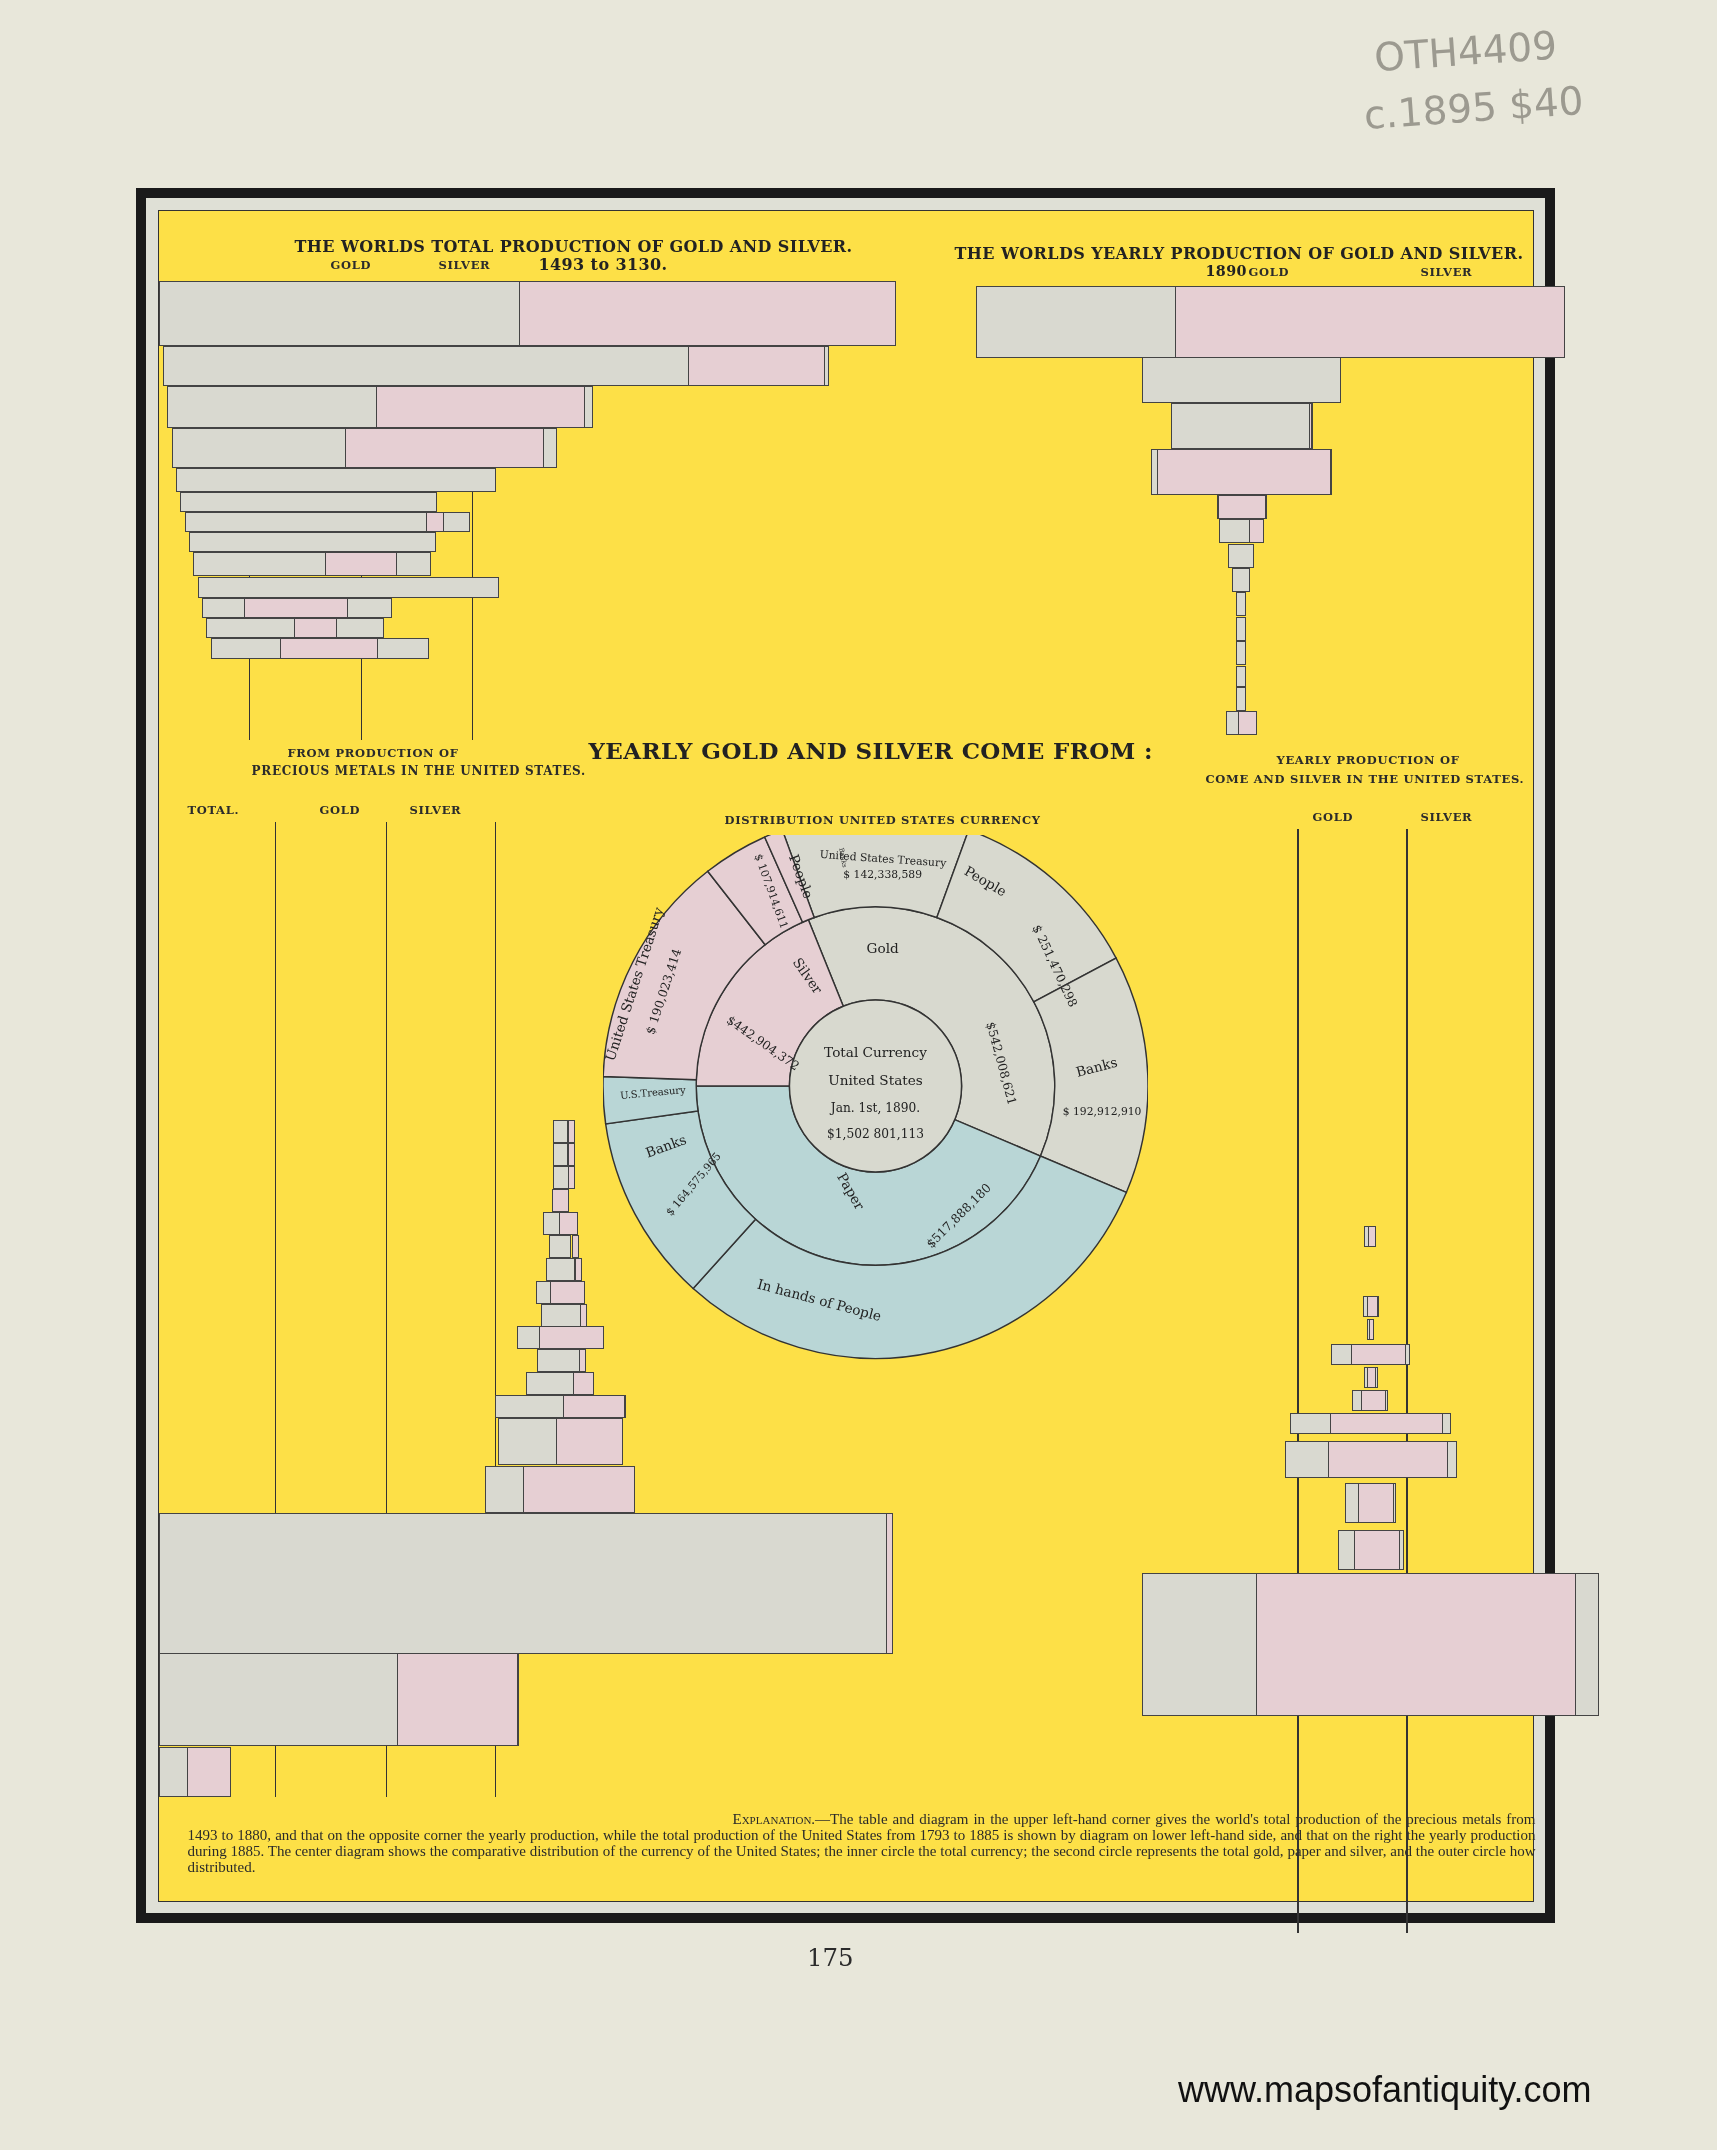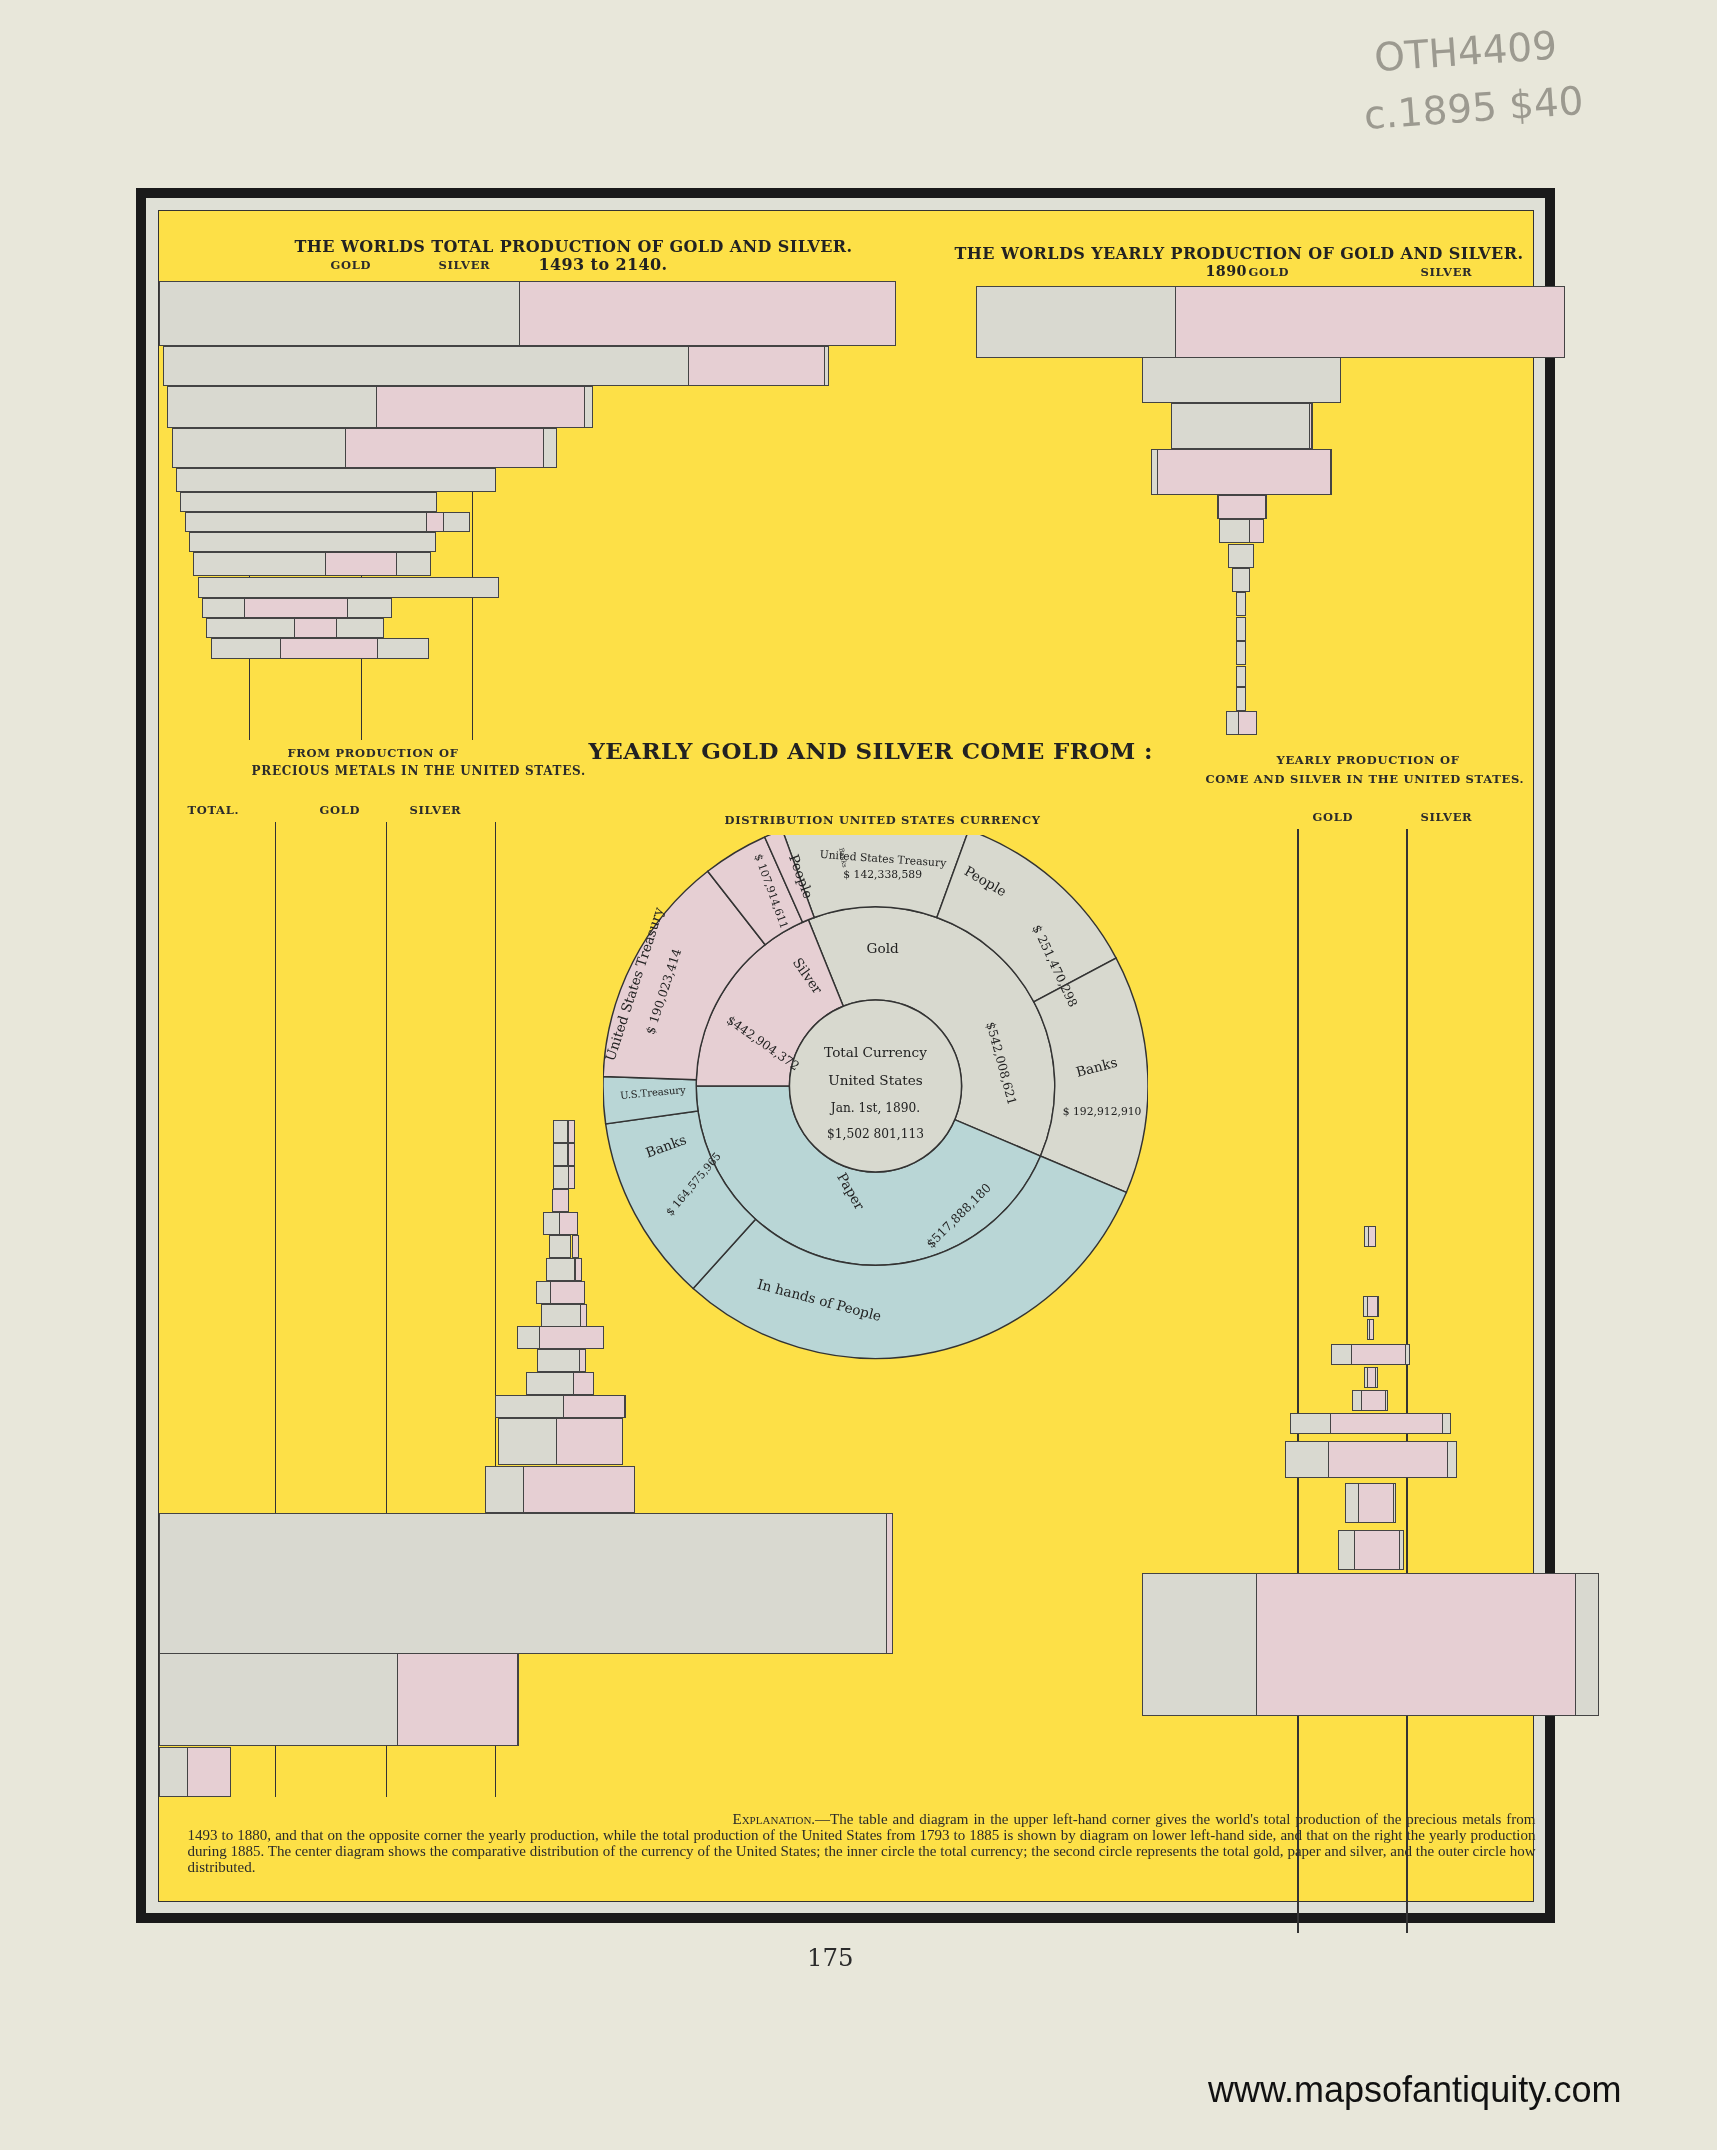--- a/index.html
+++ b/index.html
@@ -33,21 +33,21 @@
     <div>OTH4409</div>
     <div style="margin-left:-14.3px">c.1895 $40</div>
   </div>
 
   <div class="frame-outer">
     <div class="frame-inner">
 
       <div class="abs title" style="left:136px; top:26px; font-size:16px;">THE WORLDS TOTAL PRODUCTION OF GOLD AND SILVER.</div>
       <div class="abs small-caps" style="left:172px; top:47px; font-size:11.5px;">GOLD</div>
       <div class="abs small-caps" style="left:280px; top:47px; font-size:11.5px;">SILVER</div>
-      <div class="abs title" style="left:380px; top:44px; font-size:16px;">1493 to 2140.</div>
+      <div class="abs title" style="left:380px; top:44px; font-size:16px;">1493 to 3130.</div>
 
       <div id="tl-chart">
           <div class="vline" style="left:90px;top:70px;height:459px"></div>
           <div class="vline" style="left:202px;top:70px;height:459px"></div>
           <div class="vline" style="left:313px;top:70px;height:459px"></div>
           <div class="bar" style="left:0px;top:70px;width:737px;height:65px"></div>
           <div class="bar pink" style="left:360px;top:70px;width:377px;height:65px;border-left:1.4px solid #444"></div>
           <div class="abs row-label" style="left:7.2px;top:95px"></div>
           <div class="abs num" style="left:136px;top:95px"></div>
           <div class="abs num" style="left:237px;top:95px"></div>
@@ -445,15 +445,15 @@
           <div class="abs num" style="left:1018px;top:1450px;width:122px;text-align:center;font-size:9.3px"></div>
         </div>
 
       <div class="abs explanation" style="left:29px; top:1600px; width:1348px; text-indent:545px;">
         <span style="font-variant: small-caps;">Explanation.</span><span>—The table and diagram in the upper left-hand corner gives the world's total production of the precious metals from 1493 to 1880, and that on the opposite corner the yearly production, while the total production of the United States from 1793 to 1885 is shown by diagram on lower left-hand side, and that on the right the yearly production during 1885. The center diagram shows the comparative distribution of the currency of the United States; the inner circle the total currency; the second circle represents the total gold, paper and silver, and the outer circle how distributed.</span>
       </div>
     </div>
   </div>
 
   <div class="abs page-no" style="left:807px; top:1943px;">175</div>
-  <div class="abs watermark-url" style="left:1208px; top:2069px;">www.mapsofantiquity.com</div>
+  <div class="abs watermark-url" style="left:1178px; top:2069px;">www.mapsofantiquity.com</div>
 </div>
 
 
 </body></html>

